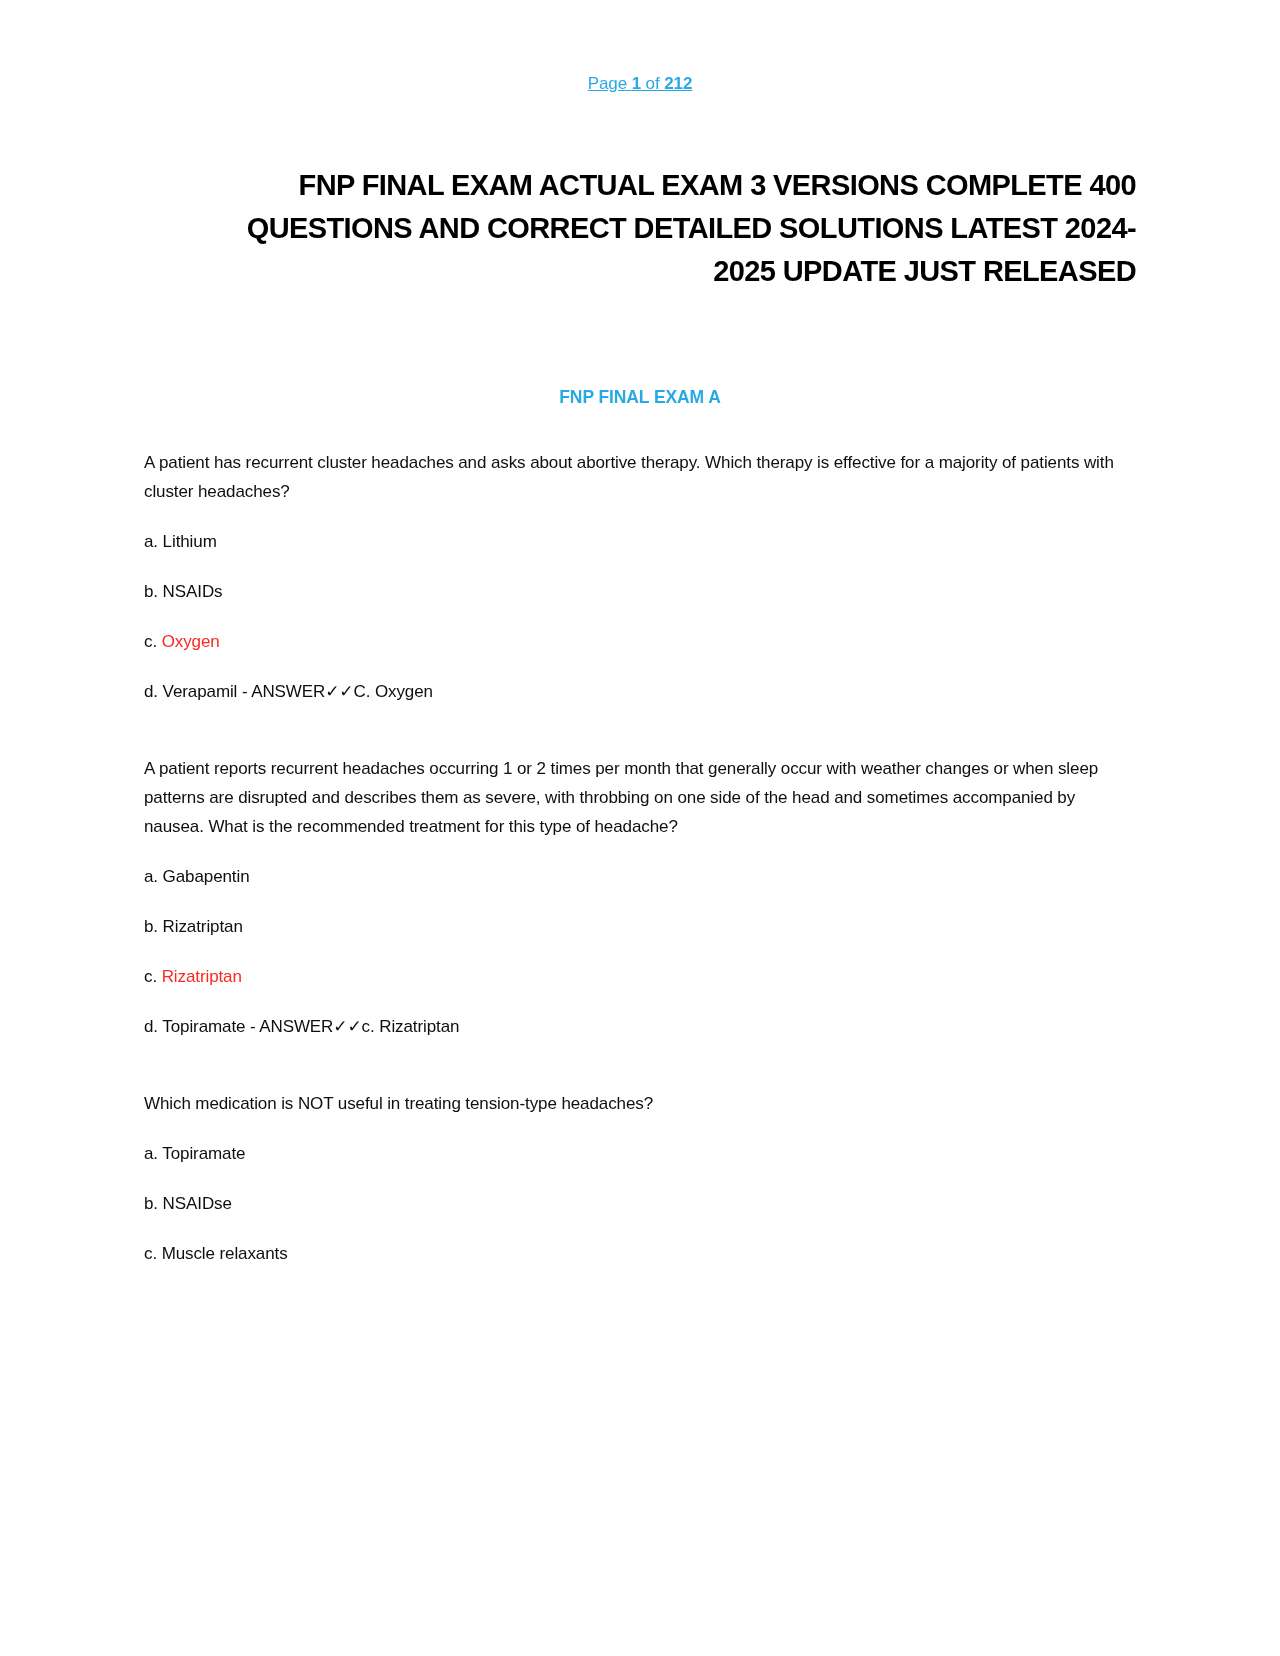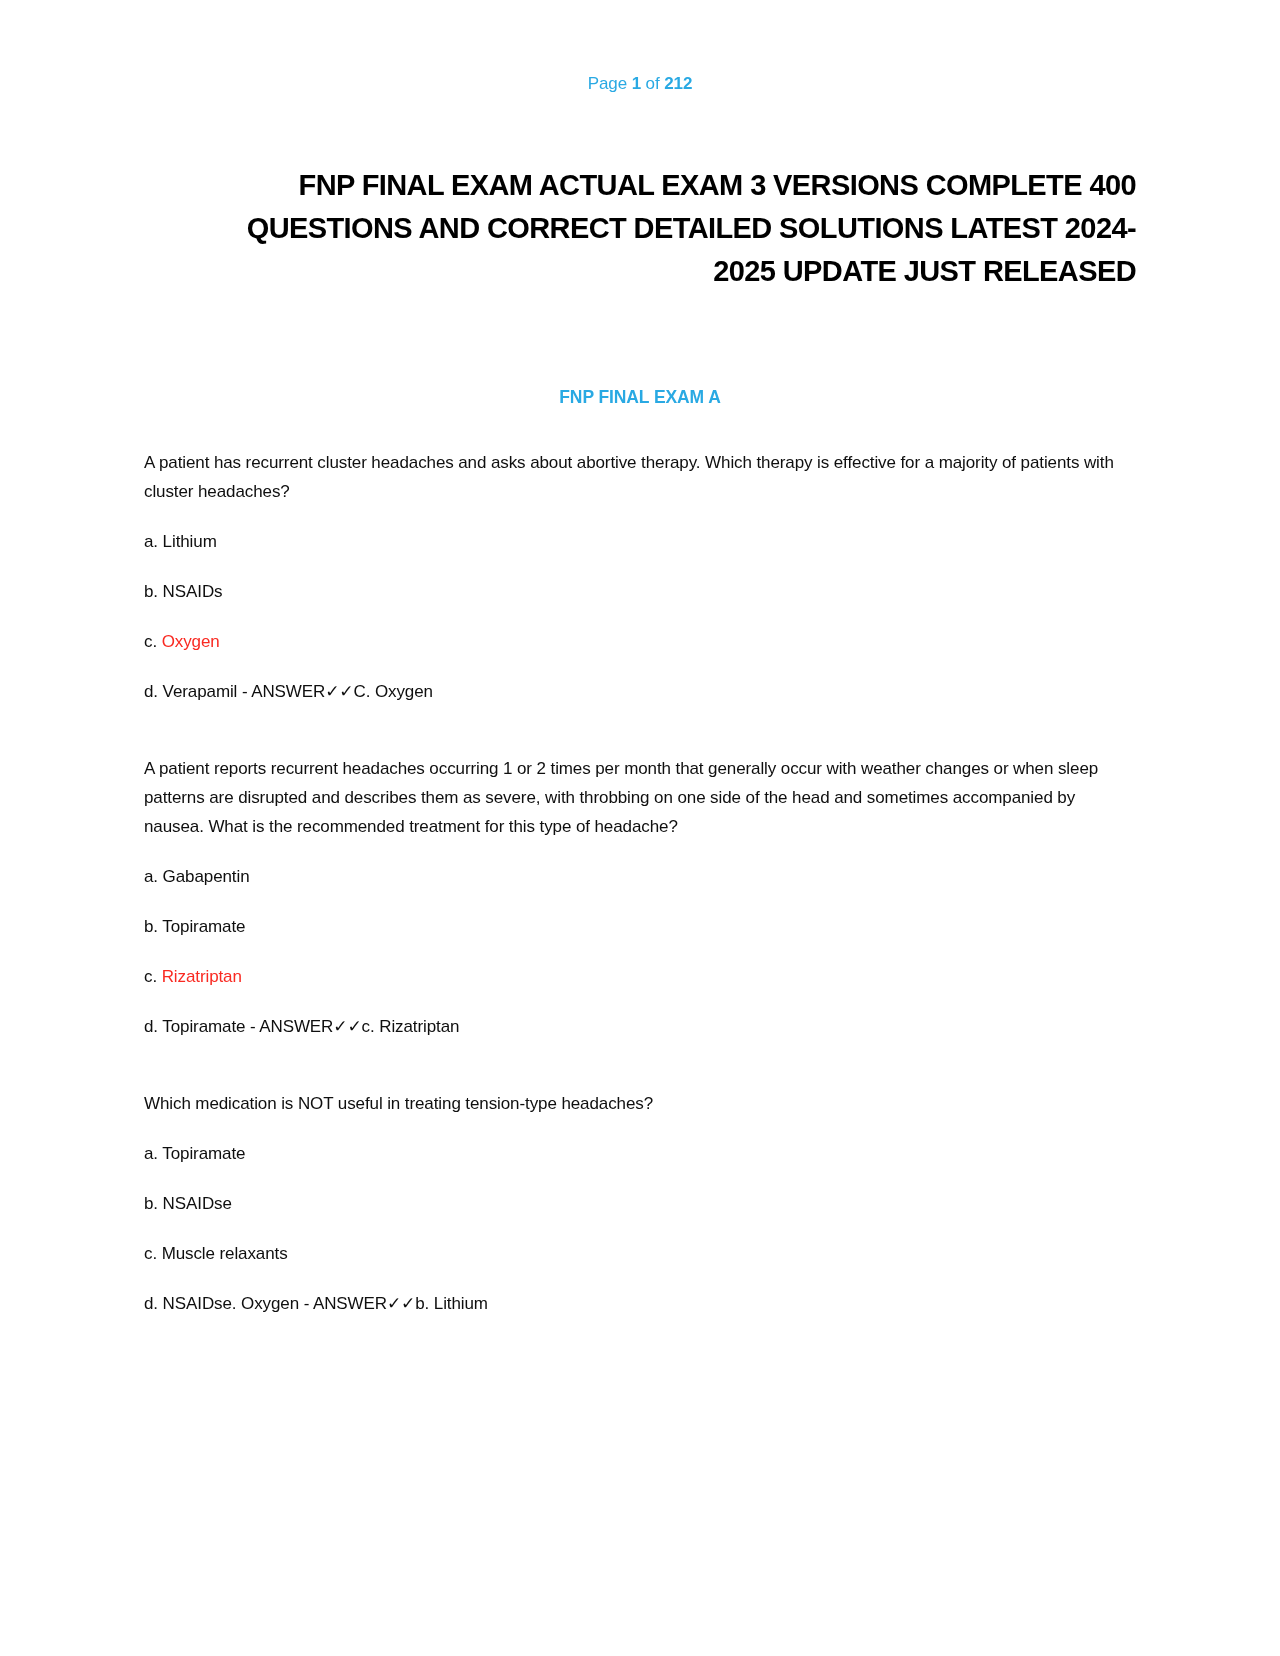--- a/index.html
+++ b/index.html
@@ -25,20 +25,21 @@
     height: 1656px;
     padding: 74px 144px 0 144px;
     background: #ffffff;
   }
   .page-header {
     text-align: center;
     font-size: 17px;
     line-height: 20px;
     color: var(--accent-blue);
     letter-spacing: -0.1px;
+    text-decoration: underline;
   }
   .page-header b { font-weight: 700; }
   .doc-title {
     margin: 70px 0 0 0;
     text-align: right;
     font-size: 29px;
     font-weight: 700;
     line-height: 43px;
     color: #000000;
     letter-spacing: -0.6px;
@@ -82,26 +83,25 @@
     <p class="question-text">A patient has recurrent cluster headaches and asks about abortive therapy. Which therapy is effective for a majority of patients with cluster headaches?</p>
     <p class="option"><span class="opt-label">a. Lithium</span><span class="opt-highlight"></span></p>
     <p class="option"><span class="opt-label">b. NSAIDs</span><span class="opt-highlight"></span></p>
     <p class="option"><span class="opt-label">c. </span><span class="opt-highlight">Oxygen</span></p>
     <p class="option"><span class="opt-label">d. Verapamil - ANSWER✓✓C. Oxygen</span><span class="opt-highlight"></span></p>
   </section>
 
   <section class="question-block">
     <p class="question-text">A patient reports recurrent headaches occurring 1 or 2 times per month that generally occur with weather changes or when sleep patterns are disrupted and describes them as severe, with throbbing on one side of the head and sometimes accompanied by nausea. What is the recommended treatment for this type of headache?</p>
     <p class="option"><span class="opt-label">a. Gabapentin</span><span class="opt-highlight"></span></p>
-    <p class="option"><span class="opt-label">b. Topiramate</span><span class="opt-highlight"></span></p>
+    <p class="option"><span class="opt-label">b. Rizatriptan</span><span class="opt-highlight"></span></p>
     <p class="option"><span class="opt-label">c. </span><span class="opt-highlight">Rizatriptan</span></p>
     <p class="option"><span class="opt-label">d. Topiramate - ANSWER✓✓c. Rizatriptan</span><span class="opt-highlight"></span></p>
   </section>
 
   <section class="question-block">
     <p class="question-text">Which medication is NOT useful in treating tension-type headaches?</p>
     <p class="option"><span class="opt-label">a. Topiramate</span><span class="opt-highlight"></span></p>
     <p class="option"><span class="opt-label">b. NSAIDse</span><span class="opt-highlight"></span></p>
     <p class="option"><span class="opt-label">c. Muscle relaxants</span><span class="opt-highlight"></span></p>
-    <p class="option"><span class="opt-label">d. NSAIDse. Oxygen - ANSWER✓✓b. Lithium</span><span class="opt-highlight"></span></p>
   </section>
 
 </div>
 
 </body></html>

